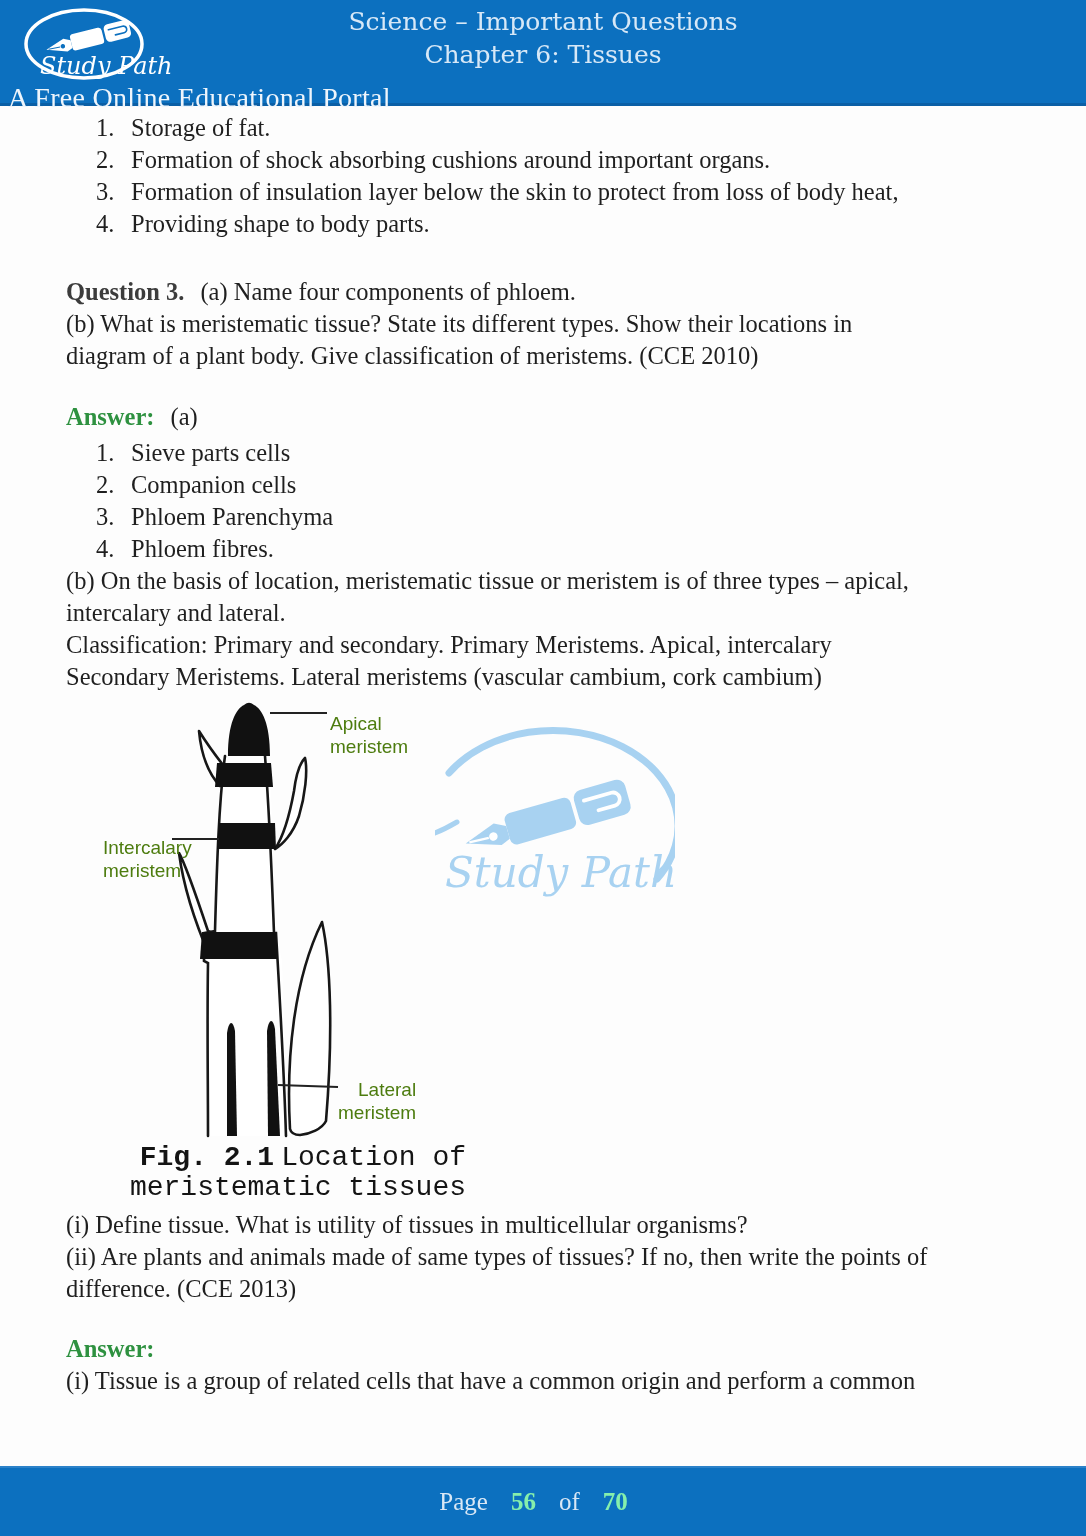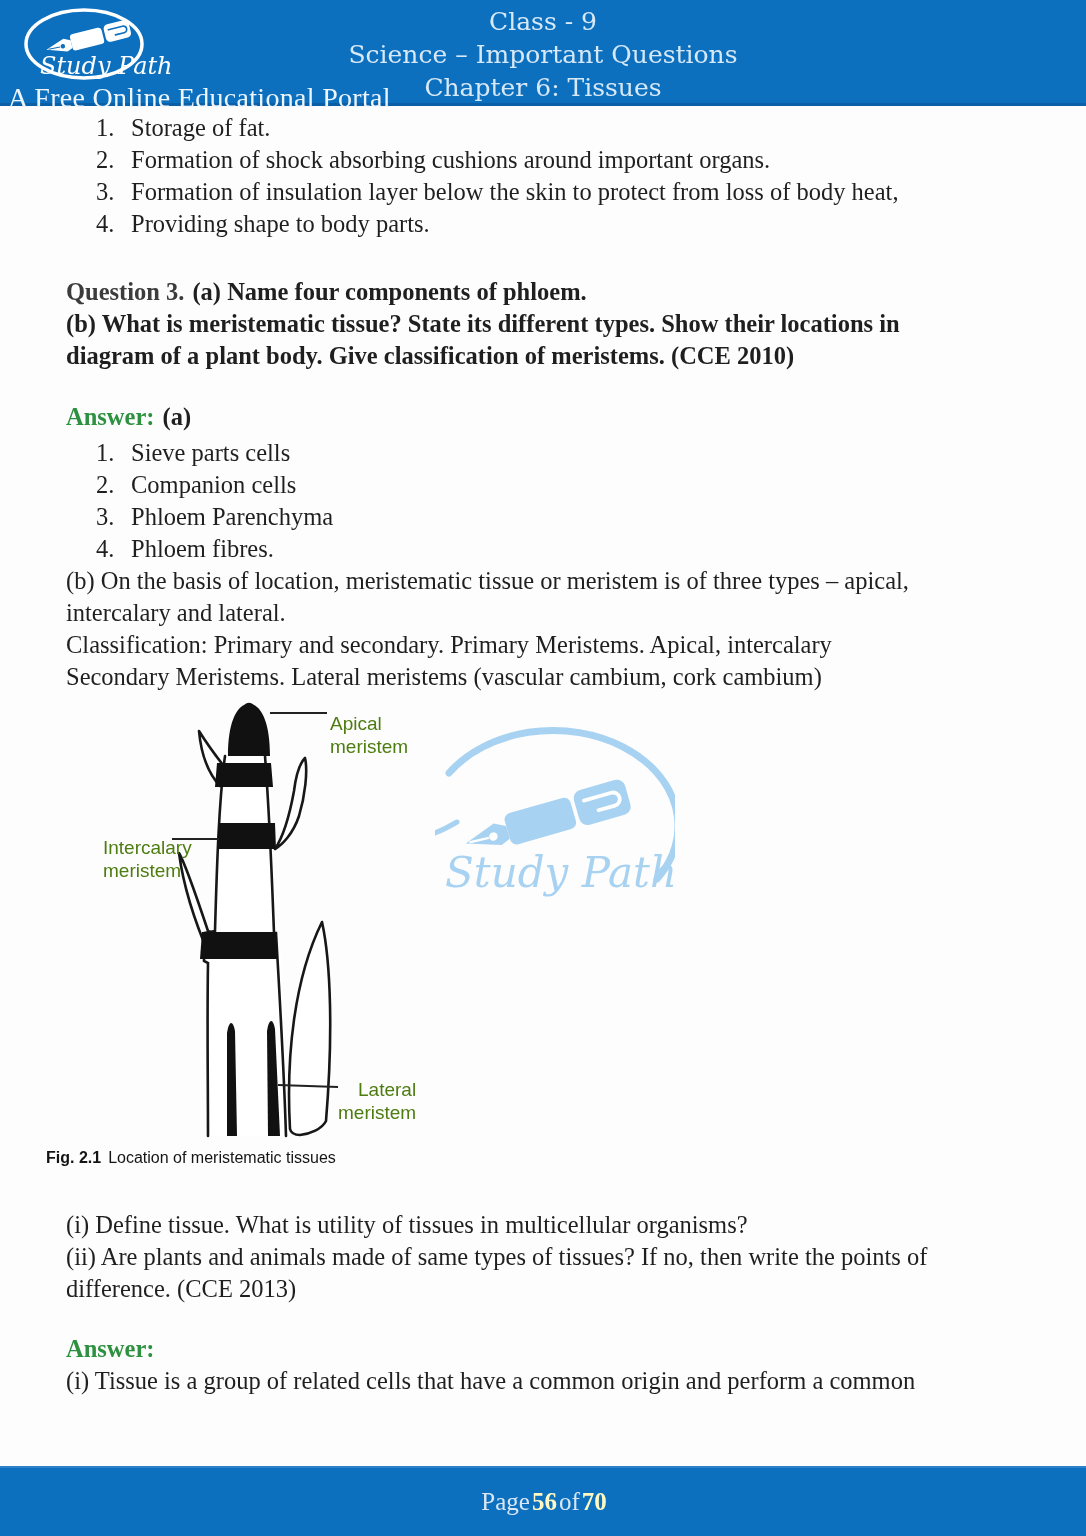--- a/index.html
+++ b/index.html
@@ -37,47 +37,47 @@
   .num-row .num { width:35px; margin-left:30px; flex:0 0 auto; }
   .num-row .txt { flex:1 1 auto; }
   .para { white-space:pre-line; }
   .mt-q3   { margin-top:36px; }
   .mt-ans  { margin-top:29px; }
   .mt-listb{ margin-top:4px; }
   .mt-q4   { margin-top:24px; }
   .mt-ans2 { margin-top:28px; }
   .qlabel  { font-weight:bold; color:#3c3c3c; }
   .alabel  { font-weight:bold; color:#2e9140; }
-  .after-label { margin-left:8px;font-weight:bold; }
+  .after-label { margin-left:16px; }
   
   .figure { position:relative; margin-top:8px; height:508px; }
   .diagram-svg { position:absolute; left:34px; top:0; }
   .fig-label {
     position:absolute; font-family:"Liberation Sans", sans-serif;
     font-size:19px; line-height:23px; color:#4d7c0f; white-space:pre-line;margin-top:9px;
   }
   .lbl-apical      { left:264px; top:2px; }
   .lbl-intercalary { left:37px;  top:126px; }
   .lbl-lateral     { left:272px; top:368px;text-align:right; }
   .fig-caption {
-    position:absolute; left:-20px; top:442px; width:420px; text-align:left;
-    font-family:Liberation Sans, sans-serif; font-size:16px; line-height:30px;
+    position:absolute; left:-20px; top:442px; width:420px; text-align:right;
+    font-family:Liberation Mono, monospace; font-size:28px; line-height:30px;
     color:#141414;
   }
   .fig-caption .cap-bold { font-weight:bold; }
   .fig-caption .cap-rest { margin-left:7px; }
   .watermark { position:absolute; left:369px; top:8px; }
   
   .footer {
     position:absolute; left:0; bottom:0; width:1086px; height:70px;
     background:#0c70bf; border-top:2px solid #2b82c9;
     display:flex; align-items:center; justify-content:center;
     font-family:"Liberation Serif", serif; font-size:25px; color:#d9e7f5;
   }
-  .footer .pg-b { font-weight:bold; color:#fef9c3; margin:0 0; }
+  .footer .pg-b { font-weight:bold; color:#86efac; margin:0 21px; }
   .footer .pg-w { margin:0 2px;text-align:right; }
 </style>
 </head>
 <body>
 
 <div class="page">
 
   <div class="header">
     <div class="logo">
       <svg width="300" height="100" viewBox="0 0 300 100">
@@ -88,21 +88,20 @@
           <line x1="4" y1="18" x2="25" y2="19" stroke="#0c70bf" stroke-width="2"></line>
           <rect x="46" y="2" width="58" height="30" rx="6" fill="#ffffff"></rect>
           <rect x="108" y="0" width="46" height="32" rx="8" fill="#ffffff"></rect>
           <path d="M116,10 h26 a6,6 0 0 1 0,12 h-16" fill="none" stroke="#0c70bf" stroke-width="3" stroke-linecap="round"></path>
         </g>
         <text x="34" y="70" font-family="DejaVu Serif, serif" font-style="italic" font-size="24" fill="#ffffff">Study Path</text>
       </svg>
       <div class="logo-tagline">A Free Online Educational Portal</div>
     </div>
     <div class="header-titles">
-      <div>Class - 9</div>
       <div>Science – Important Questions</div>
       <div>Chapter 6: Tissues</div>
     </div>
   </div>
 
   <div class="content">
 
     <ul class="num-list">
       <li class="num-row">
         <span class="num">1.</span>

